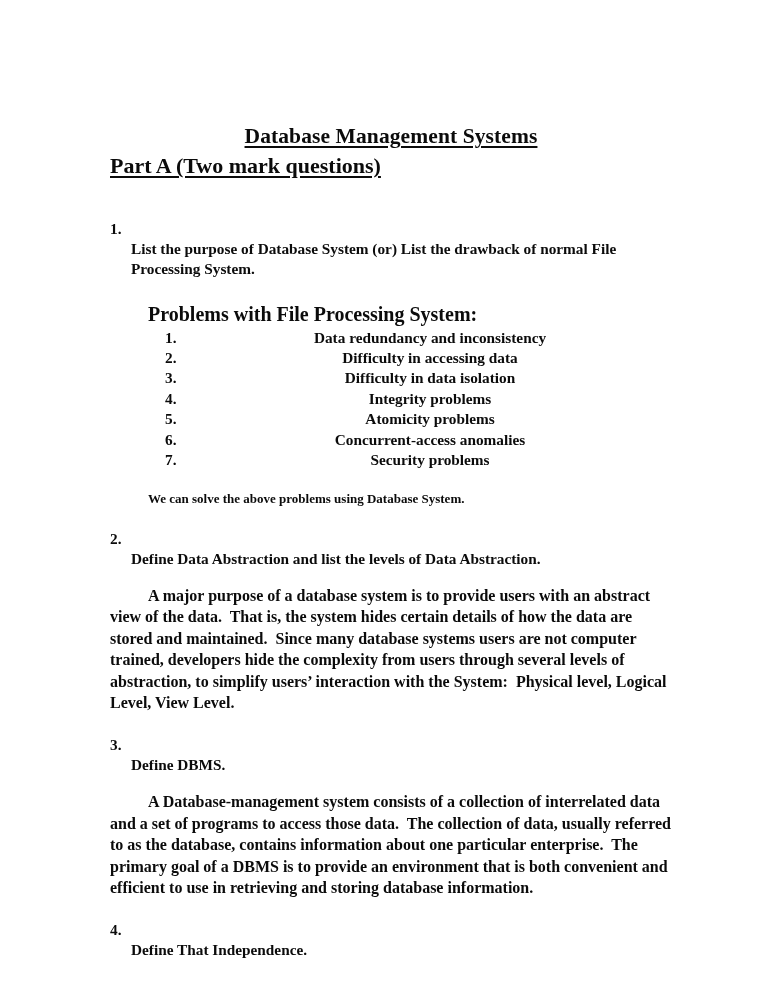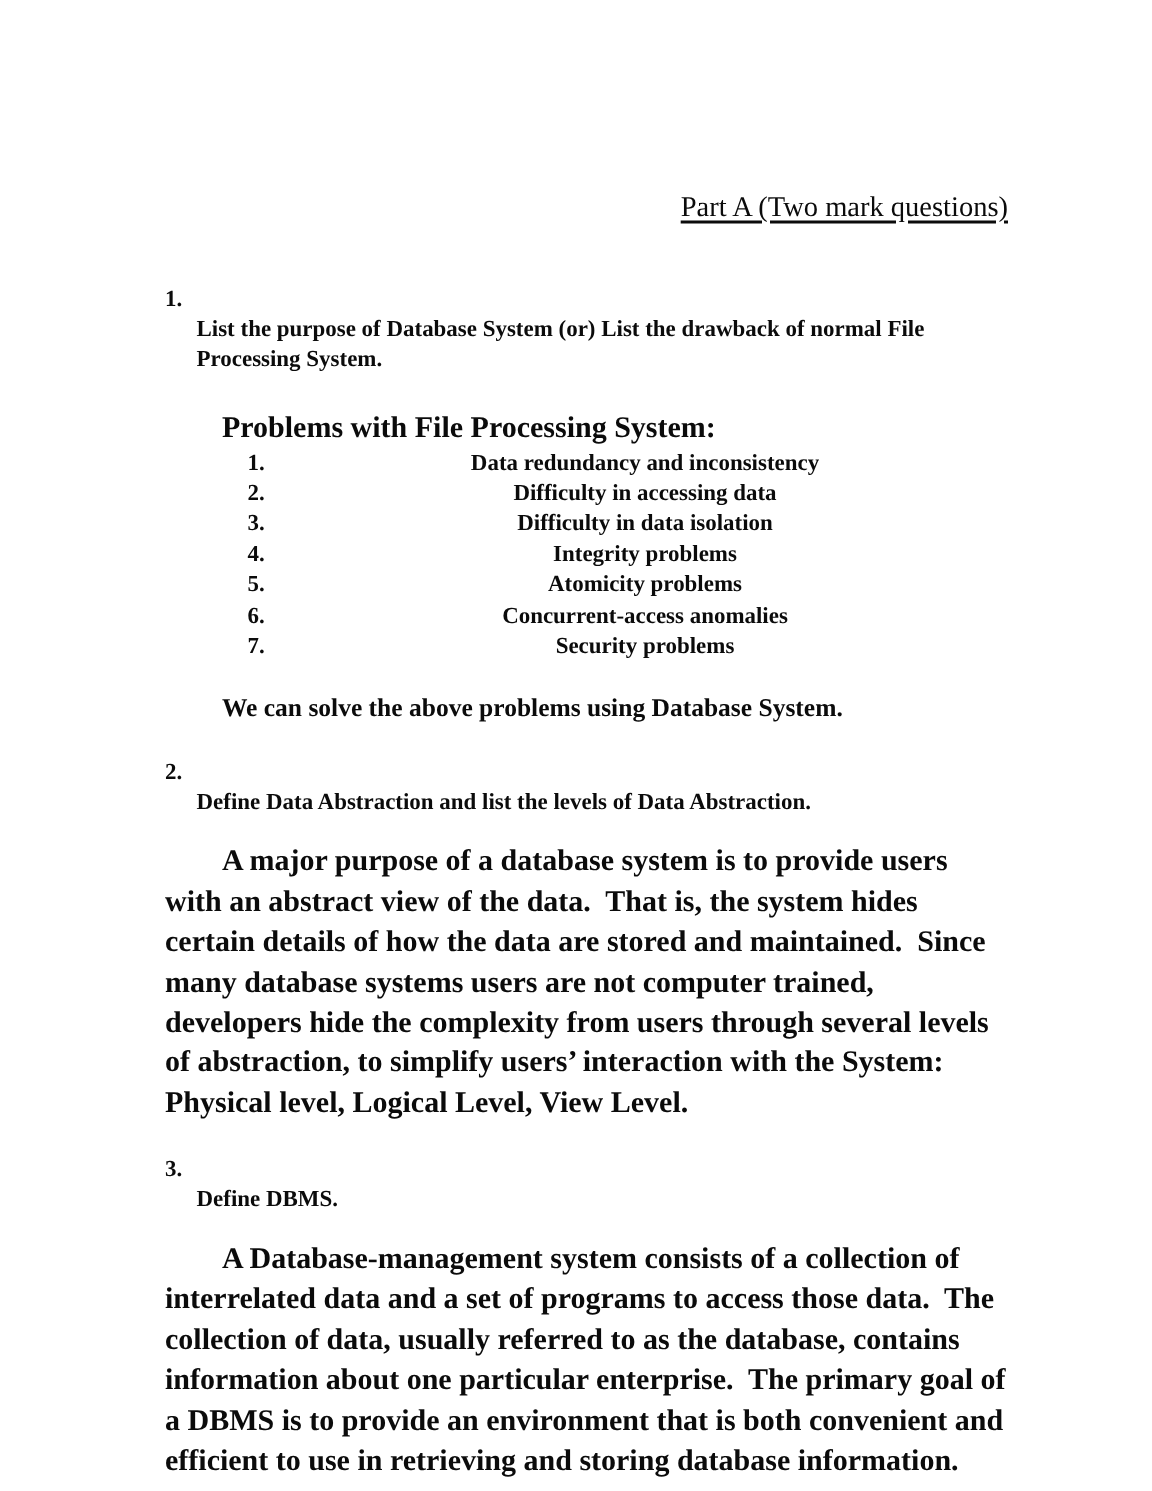--- a/index.html
+++ b/index.html
@@ -41,23 +41,23 @@
     line-height: 1.18;
     margin: 0;
   }
   .doc-title .u,
   .doc-subtitle .u {
     text-decoration: underline;
     text-decoration-thickness: 1.6px;
     text-underline-offset: 2.5px;
   }
   .doc-subtitle {
-    font-size: 19px;
-    font-weight: normal;
-    text-align: right;
+    font-size: 22px;
+    font-weight: bold;
+    text-align: left;
     line-height: 1.2;
     margin: 4px 0 0 0;
   }
 
   
   .qa-list {
     margin: 0;
     padding: 0;
     list-style: none;
   }
@@ -80,21 +80,21 @@
     flex: 0 0 21px;
     font-weight: bold;
   }
   .q-text {
     flex: 1 1 auto;
     margin-top: 20px;
   }
 
   
   .answer {
-    font-size: 20px;
+    font-size: 16px;
     font-weight: bold;
     line-height: 1.345;
     margin: 16px 0 0 0;
     text-indent: 38px;
     white-space: pre-wrap;
   }
 
   
   .sub-block {
     margin-top: 22px;
@@ -119,33 +119,34 @@
     line-height: 1.335;
     padding-left: 17px;
   }
   .sub-num {
     width: 23px;
     flex: 0 0 23px;
   }
   .sub-text { flex: 1 1 auto; text-align: center; }
 
   .closing-line {
-    font-size: 17px;
+    font-size: 13px;
     font-weight: bold;
     line-height: 1.32;
     margin: 20px 0 0 0;
     padding-left: 38px;
   }
 </style>
 </head>
 <body>
 
 <div class="page">
   <div class="content">
 
+    <h1 class="doc-title"><span class="u">Database Management Systems</span></h1>
     <h2 class="doc-subtitle"><span class="u">Part A (Two mark questions)</span></h2>
 
     <ol class="qa-list">
 
       <li class="qa-item first">
         <div class="q-line">
           <span class="q-num">1.</span>
           <span class="q-text">List the purpose of Database System (or) List the drawback of normal File Processing System.</span>
         </div>
 

